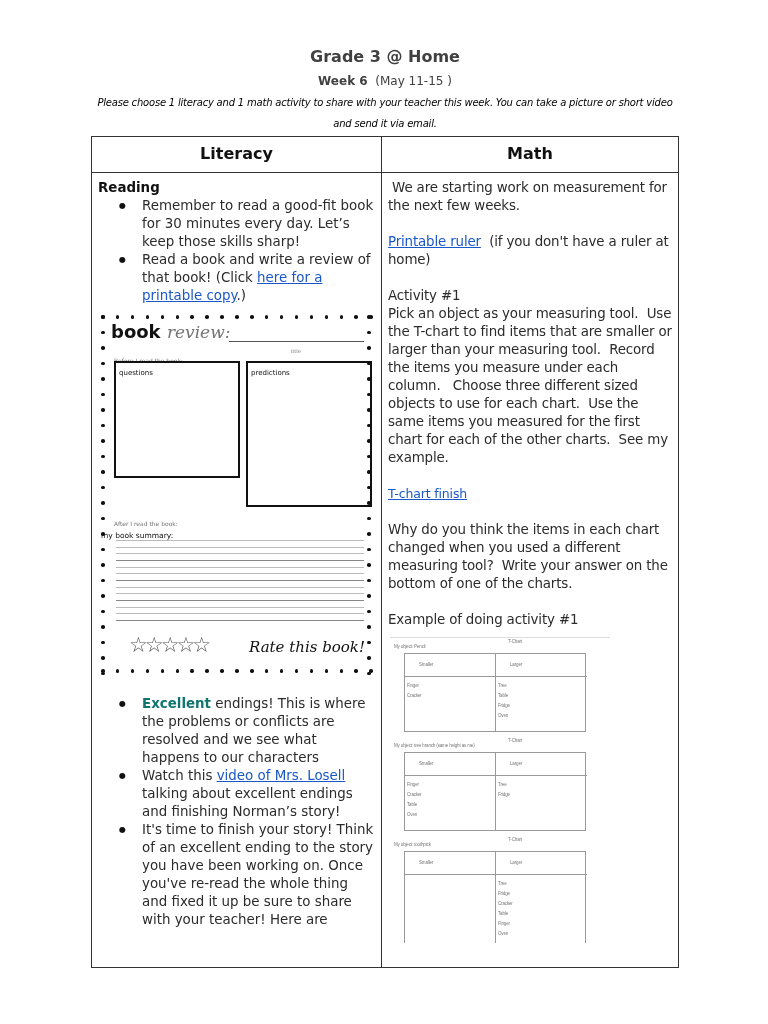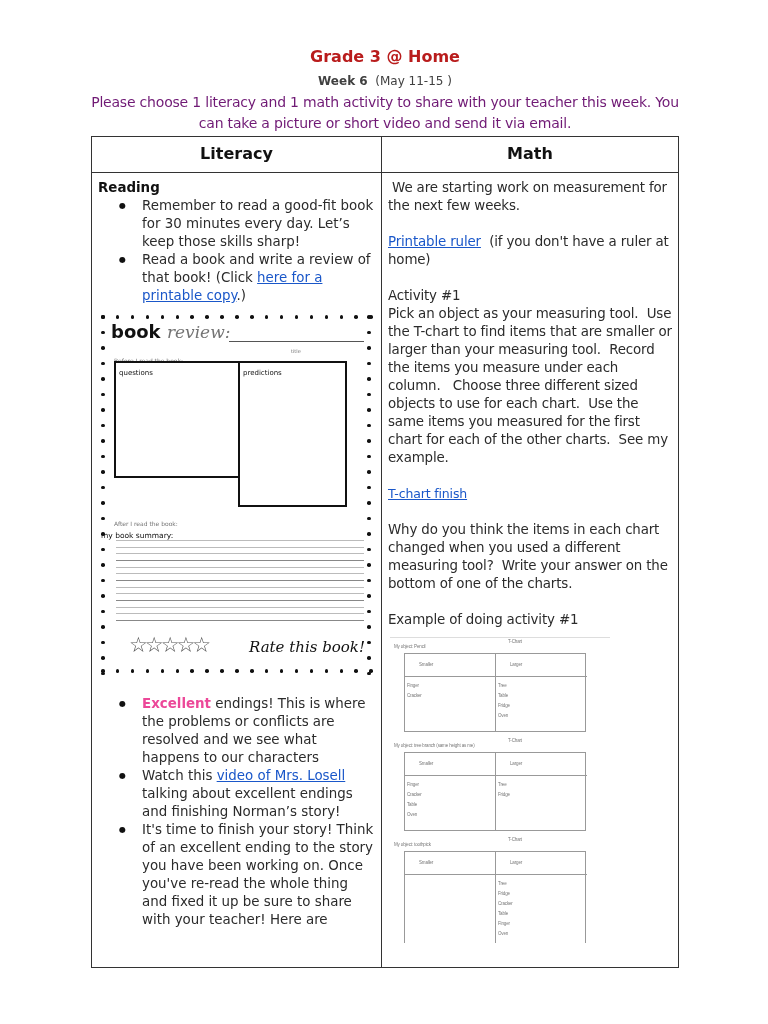--- a/index.html
+++ b/index.html
@@ -1,23 +1,23 @@
 <!DOCTYPE html>
 <html><head>
   <meta charset="utf-8">
   <style>
     * { box-sizing: border-box; margin: 0; padding: 0; }
     html, body { width: 768px; height: 1024px; background: #ffffff; overflow: hidden; }
     body { font-family: "DejaVu Sans", "Liberation Sans", sans-serif; color: #222; position: relative; }
 
     .header { position: absolute; left: 90px; top: 44px; width: 590px; text-align: center; }
-    .title { font-size: 16px; font-weight: bold; color: #b91c1c; line-height: 26px; text-align: center; }
+    .title { font-size: 16px; font-weight: bold; color: #404040; line-height: 26px; text-align: center; }
     .subtitle { font-size: 12px; line-height: 22px; color: #404040; }
     .subtitle b { font-weight: bold; }
-    .intro { font-size: 14px; line-height: 21px; color: #701a75; letter-spacing: -0.2px; }
+    .intro { font-size: 10px; font-style: italic; line-height: 21px; color: #000000; letter-spacing: -0.2px; }
 
     .grid { position: absolute; left: 91px; top: 136px; width: 588px; height: 832px;
             border: 1.5px solid #333; display: grid; grid-template-columns: 290px 1fr; grid-template-rows: 36px 1fr; }
     .th { font-size: 16px; font-weight: bold; text-align: center; line-height: 34px; border-bottom: 1.5px solid #333; color: #111; }
     .th.left, .cell.left { border-right: 1.5px solid #333; }
     .cell { padding: 6px 6px 0 6px; font-size: 13.4px; line-height: 18px; color: #2b2b2b; overflow: hidden; }
     .cell.right { padding-left: 6px; letter-spacing: -0.15px; }
     .sec-head { font-weight: bold; font-size: 13.4px; color: #111; }
     ul.bullets { list-style: none; padding-left: 44px; }
     ul.bullets li { position: relative; }
@@ -179,21 +179,21 @@
         <span>book</span>
         <span class="script">review:</span>
       </div>
       <div class="ws-title-line"></div>
       <div class="ws-title-caption">title</div>
       <div class="ws-small" style="left:13px; top:37px;">Before I read the book:</div>
 
       <div class="ws-box" style="left:13px; top:46px; width:126px; height:117px;">
         <span class="ws-box-label">questions</span>
       </div>
-      <div class="ws-box" style="left:137px; top:46px; width:109px; height:146px;">
+      <div class="ws-box" style="left:145px; top:46px; width:126px; height:146px;">
         <span class="ws-box-label">predictions</span>
       </div>
 
       <div class="ws-small" style="left:13px; top:200px;">After I read the book:</div>
       <div class="ws-summary-title">my book summary:</div>
 
       <div class="ws-line" style="top:225px"></div>
       <div class="ws-line" style="top:232px"></div>
       <div class="ws-line" style="top:238px"></div>
       <div class="ws-line dark" style="top:245px"></div>
@@ -207,21 +207,21 @@
       <div class="ws-line" style="top:298px"></div>
       <div class="ws-line dark" style="top:305px"></div>
 
       <div class="ws-stars">☆☆☆☆☆</div>
       <div class="ws-rate">Rate this book!</div>
     </div>
 
     <div class="gap" style="height:20px"></div>
     <ul class="bullets">
       <li>
-        <b style="color:#ec4899">Excellent</b><span> endings! This is where the problems or conflicts are resolved and we see what happens to our characters</span>
+        <b style="color:#0f766e">Excellent</b><span> endings! This is where the problems or conflicts are resolved and we see what happens to our characters</span>
       </li>
       <li>
         <span>Watch this </span><a class="link" href="#">video of Mrs. Losell</a><span> talking about excellent endings and finishing Norman’s story!</span>
       </li>
       <li>It's time to finish your story! Think of an excellent ending to the story you have been working on. Once you've re-read the whole thing and fixed it up be sure to share with your teacher! Here are</li>
     </ul>
   </div>
 
   <div class="cell right">
     <div style="white-space:pre-wrap"> We are starting work on measurement for the next few weeks.</div>

